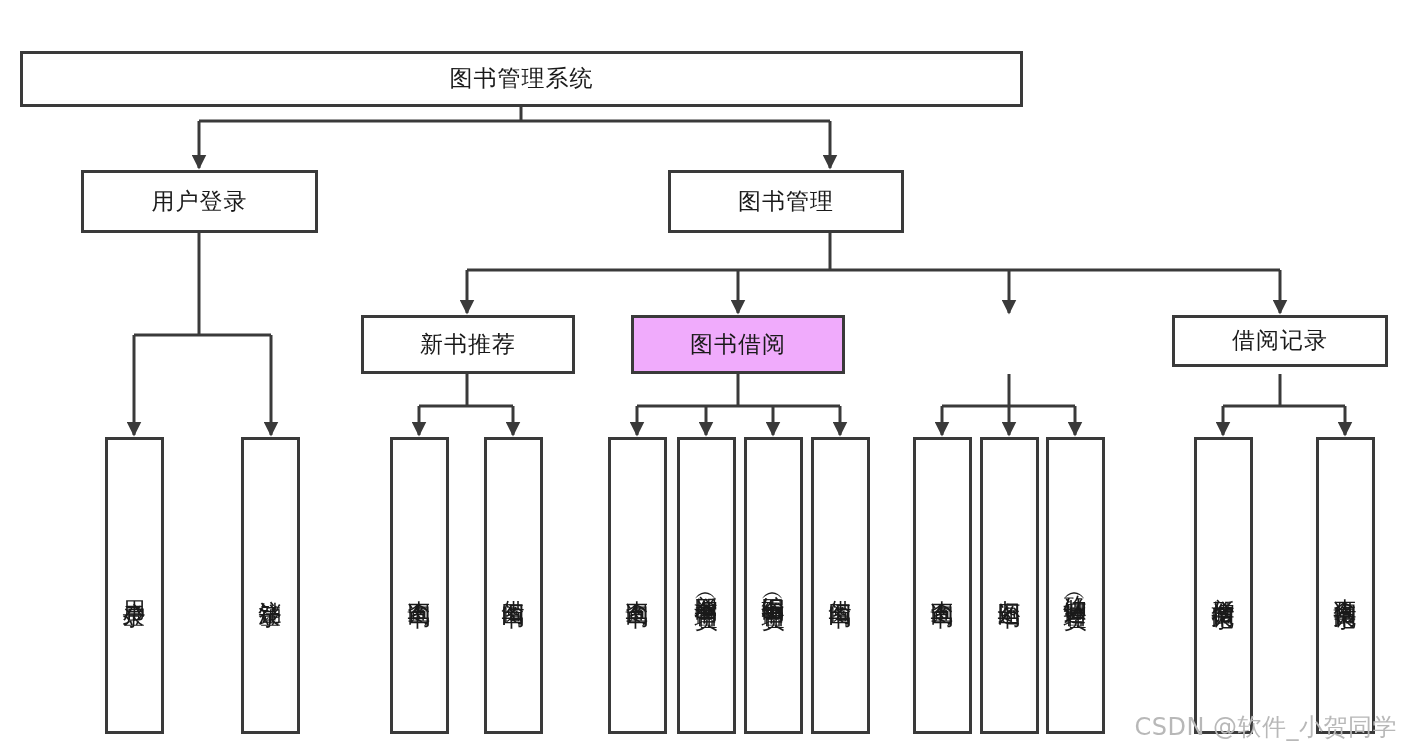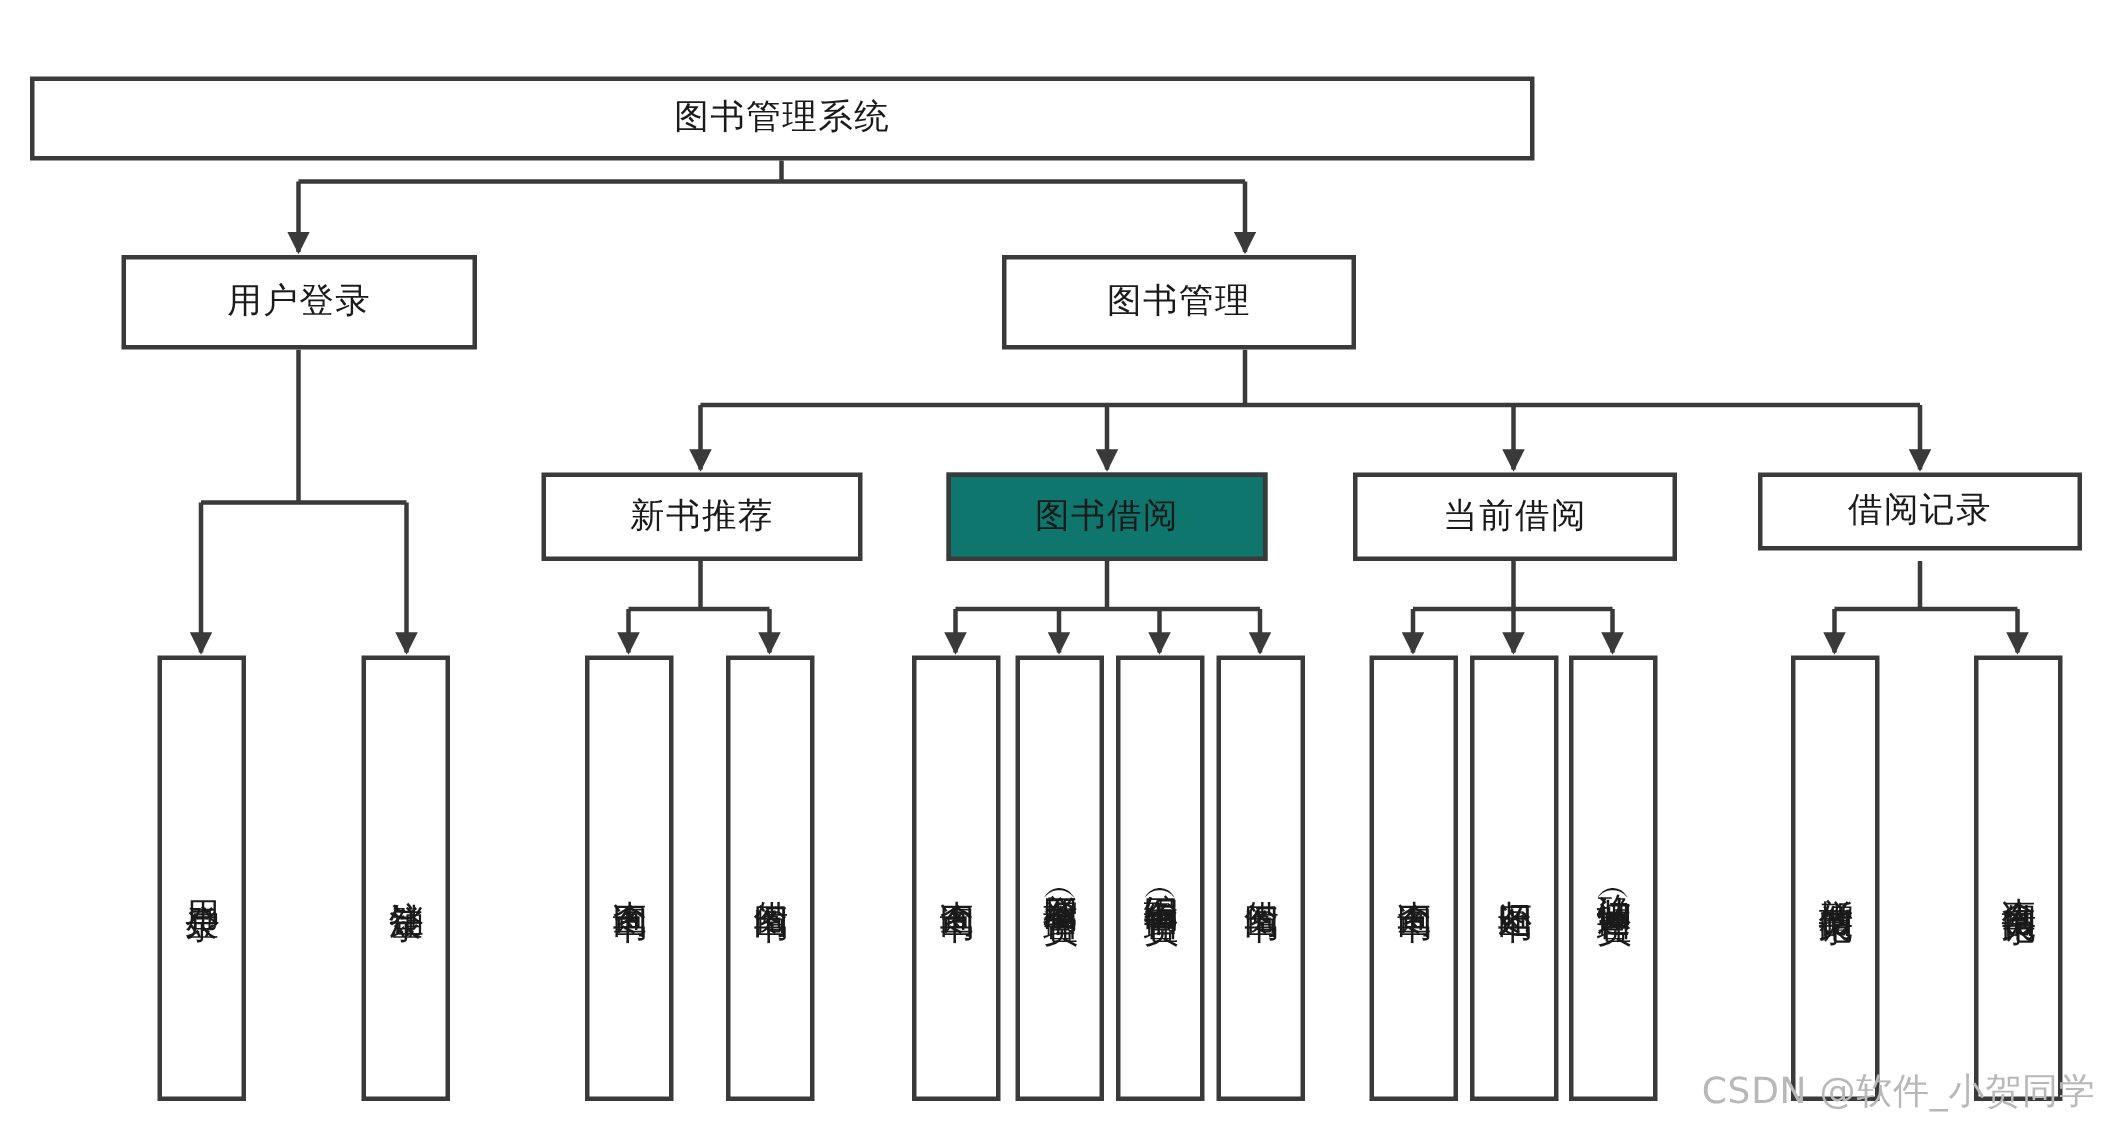--- a/index.html
+++ b/index.html
@@ -128,25 +128,22 @@
   <div class="node h" style="left: 81px; top: 170px; width: 237px; height: 63px; border-color: rgb(58, 58, 58); background: rgb(255, 255, 255); color: rgb(26, 26, 26);">
     <span>用户登录</span>
   </div>
   <div class="node h" style="left: 668px; top: 170px; width: 236px; height: 63px; border-color: rgb(58, 58, 58); background: rgb(255, 255, 255); color: rgb(26, 26, 26);">
     <span>图书管理</span>
   </div>
 
   <div class="node h" style="left: 361px; top: 315px; width: 214px; height: 59px; border-color: rgb(58, 58, 58); background: rgb(255, 255, 255); color: rgb(26, 26, 26);">
     <span>新书推荐</span>
   </div>
-  <div class="node h" style="left: 631px; top: 315px; width: 214px; height: 59px; border-color: rgb(58, 58, 58); background: #0f766e; color: rgb(26, 26, 26);">
+  <div class="node h" style="left: 631px; top: 315px; width: 214px; height: 59px; border-color: rgb(58, 58, 58); background: #f0abfc; color: rgb(26, 26, 26);">
     <span>图书借阅</span>
-  </div>
-  <div class="node h" style="left: 902px; top: 315px; width: 216px; height: 59px; border-color: rgb(58, 58, 58); background: rgb(255, 255, 255); color: rgb(26, 26, 26);">
-    <span>当前借阅</span>
   </div>
   <div class="node h" style="left: 1172px; top: 315px; width: 216px; height: 52px; border-color: rgb(58, 58, 58); background: rgb(255, 255, 255); color: rgb(26, 26, 26);">
     <span>借阅记录</span>
   </div>
 
   <div class="node v" style="left: 105px; top: 437px; width: 59px; height: 297px; border-color: rgb(58, 58, 58); background: rgb(255, 255, 255); color: rgb(26, 26, 26);">
     <span class="vtext">用户登录</span>
   </div>
   <div class="node v" style="left: 241px; top: 437px; width: 59px; height: 297px; border-color: rgb(58, 58, 58); background: rgb(255, 255, 255); color: rgb(26, 26, 26);">
     <span class="vtext">注销登录</span>

